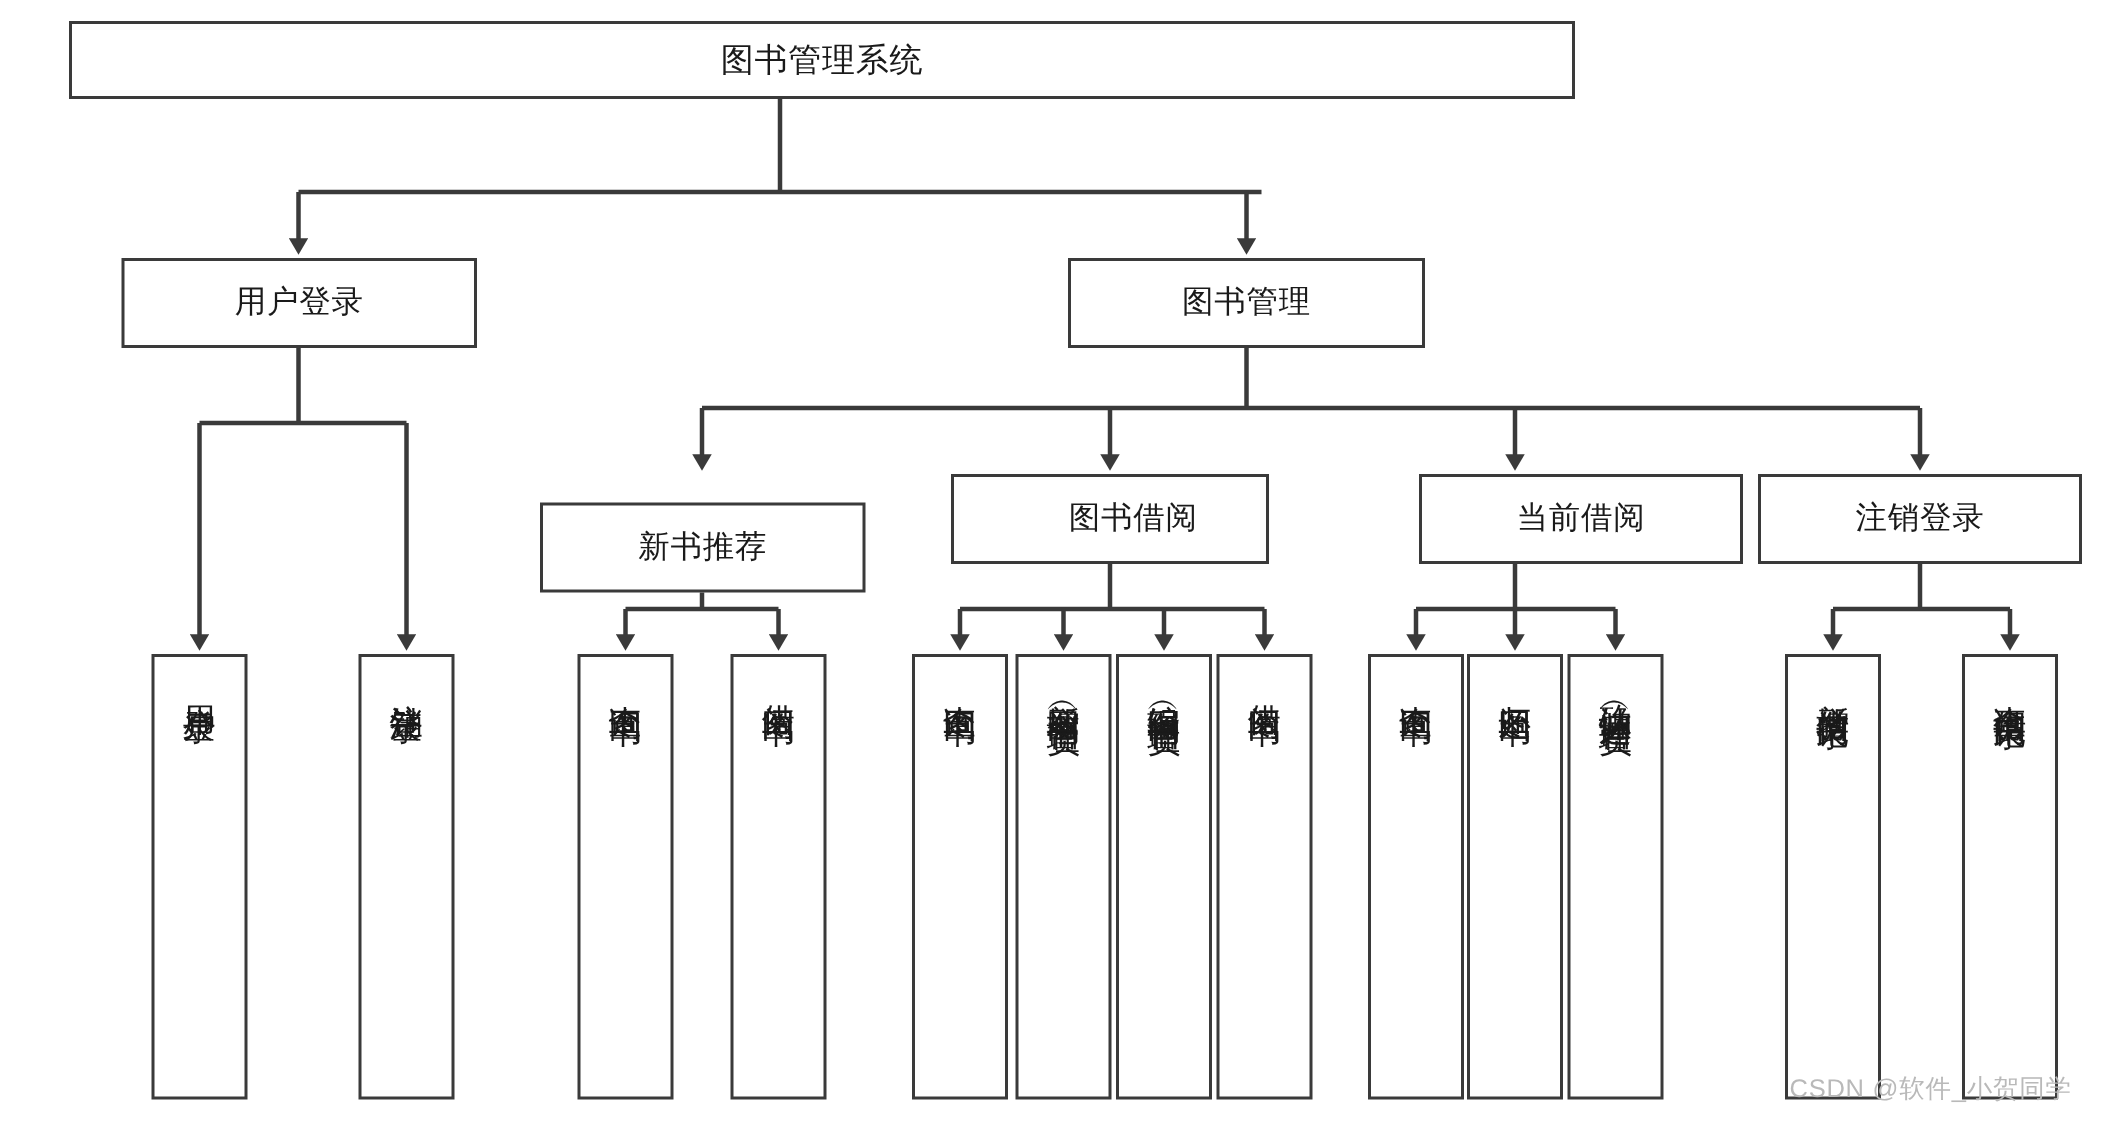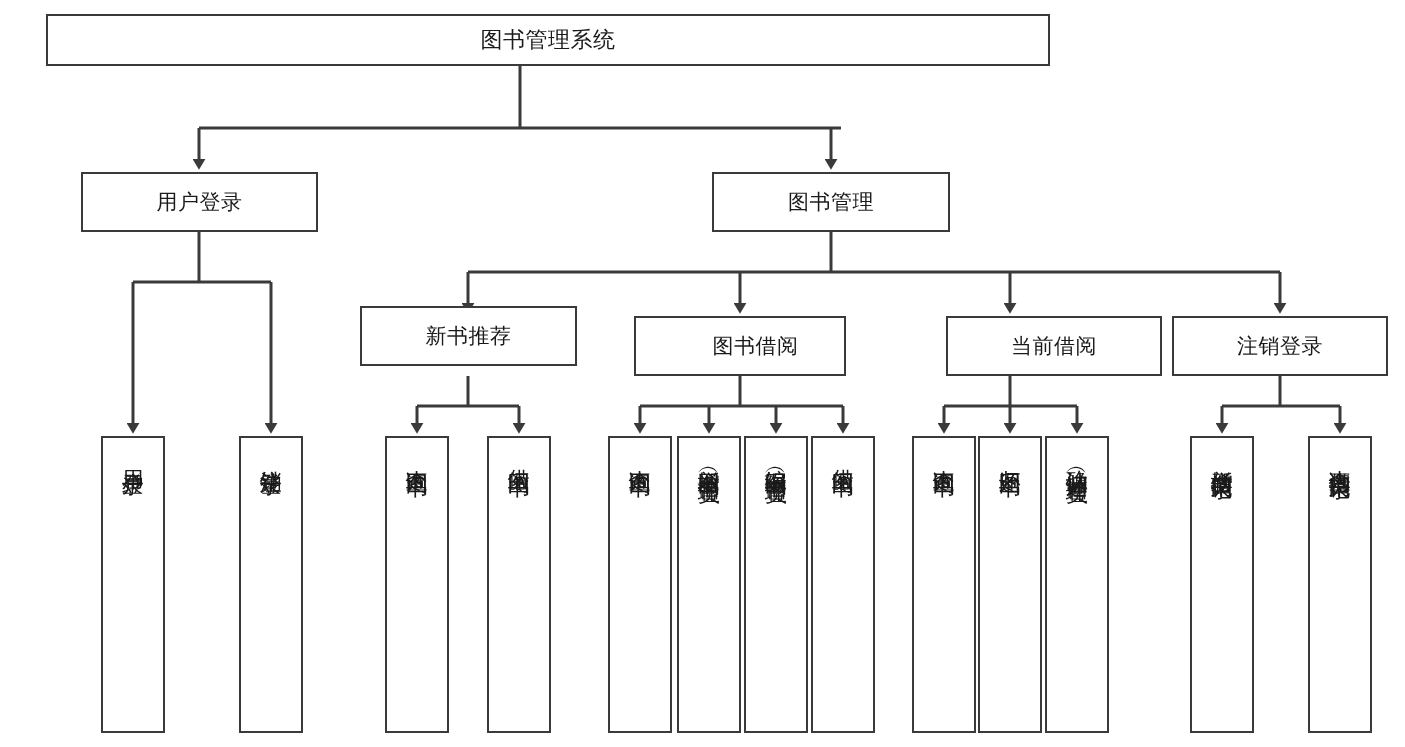--- a/index.html
+++ b/index.html
@@ -128,21 +128,21 @@
     <span class="lbl">图书管理系统</span>
   </div>
 
   <div class="node horiz" style="left:81px; top:172px; width:237px; height:60px;">
     <span class="lbl">用户登录</span>
   </div>
   <div class="node horiz" style="left:712px; top:172px; width:238px; height:60px;">
     <span class="lbl">图书管理</span>
   </div>
 
-  <div class="node horiz" style="left:360px; top:306px; width:217px; height:60px;">
+  <div class="node horiz" style="left:360px; top:335px; width:217px; height:60px;">
     <span class="lbl">新书推荐</span>
   </div>
   <div class="node horiz" style="left:634px; top:316px; width:212px; height:60px;padding-left:31px;">
     <span class="lbl">图书借阅</span>
   </div>
   <div class="node horiz" style="left:902px; top:316px; width:216px; height:60px;margin-left:44px;">
     <span class="lbl">当前借阅</span>
   </div>
   <div class="node horiz" style="left:1172px; top:316px; width:216px; height:60px;">
     <span class="lbl">注销登录</span>
@@ -185,14 +185,15 @@
     <span class="lbl">确认归还（管理员）</span>
   </div>
 
   <div class="node vert" style="left:1190px; top:436px; width:64px; height:297px;">
     <span class="lbl">新增借阅记录</span>
   </div>
   <div class="node vert" style="left:1308px; top:436px; width:64px; height:297px;">
     <span class="lbl">查询借阅记录</span>
   </div>
 
+  <div class="watermark" style="left:1193px; top:714px;">CSDN @软件_小贺同学</div>
 
 </div>
 
 </body></html>

